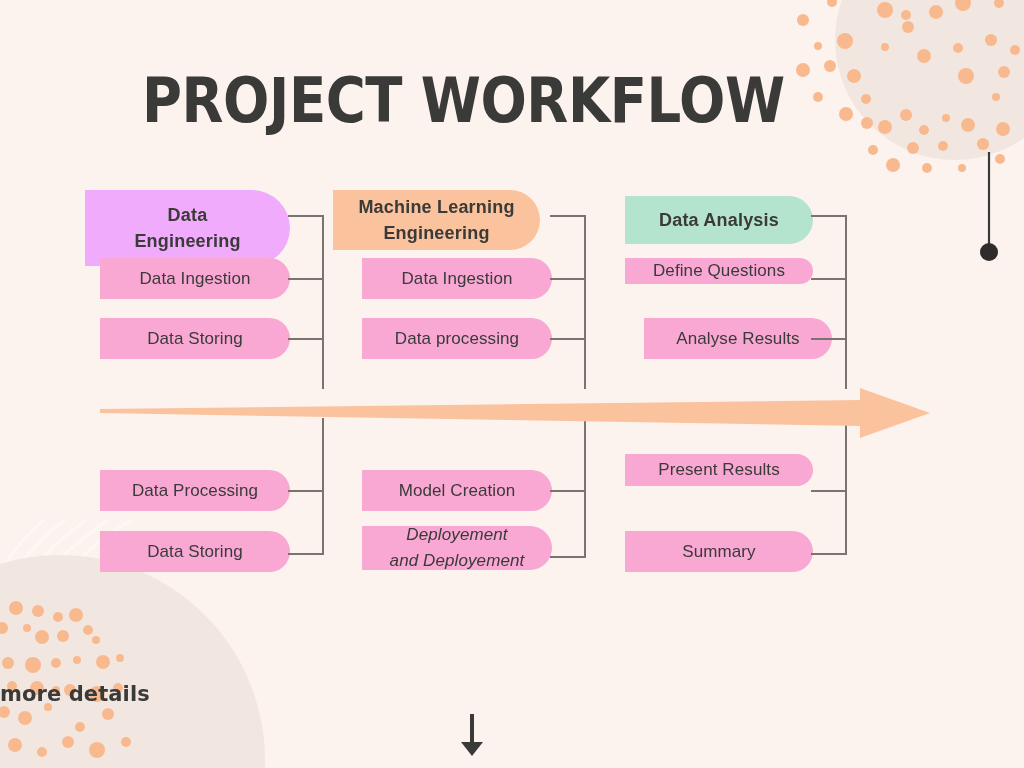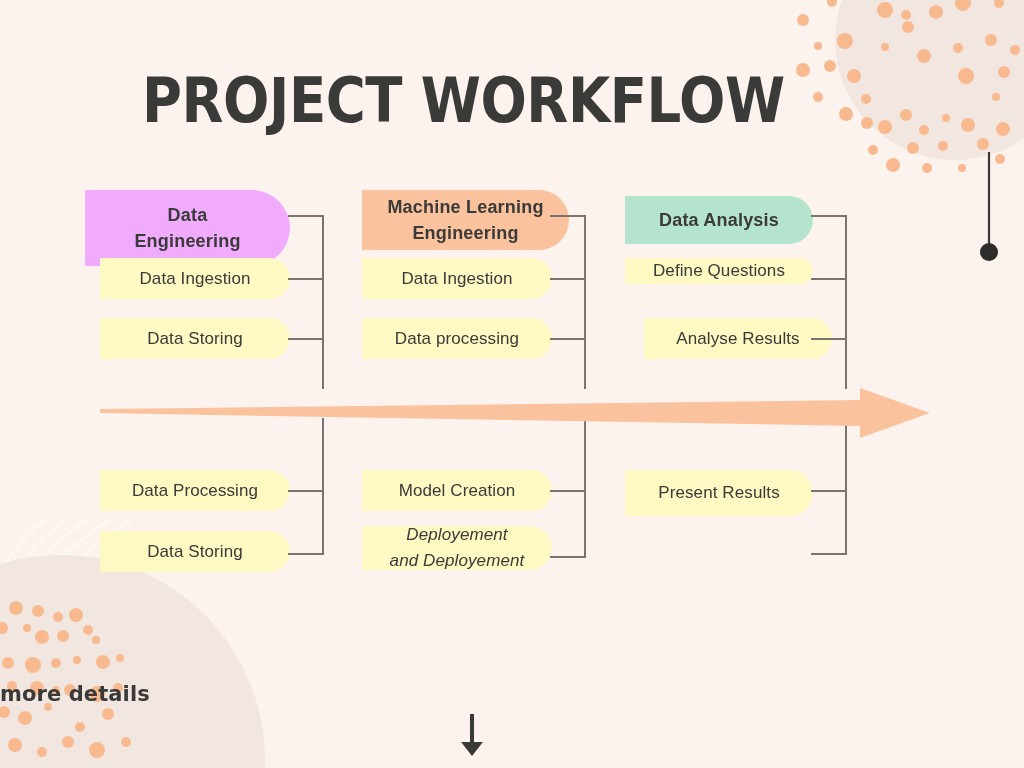--- a/index.html
+++ b/index.html
@@ -49,21 +49,21 @@
     z-index: 5;
   }
 
   .pill {
     position: absolute;
     box-sizing: border-box;
     border-top-right-radius: 40px;
     border-bottom-right-radius: 40px;
     border-top-left-radius: 0;
     border-bottom-left-radius: 0;
-    background: #fef9c3;
+    background: #f9a8d4;
     color: #3a3a38;
     display: flex;
     align-items: center;
     justify-content: center;
     text-align: center;
     font-size: 17px;
     letter-spacing: 0.1px;
     font-weight: 400;
     padding: 0 16px;
   }
@@ -268,21 +268,21 @@
   <div class="pill" style="left:100px; top:318px; width:190px; height:41px;">
     <span>Data Storing</span>
   </div>
   <div class="pill" style="left:100px; top:470px; width:190px; height:41px;">
     <span>Data Processing</span>
   </div>
   <div class="pill" style="left:100px; top:531px; width:190px; height:41px;">
     <span>Data Storing</span>
   </div>
 
-  <div class="pill head two-line" style="left:362px; top:190px; width:207px; height:60px; background:#fbc29e;">
+  <div class="pill head two-line" style="left:333px; top:190px; width:207px; height:60px; background:#fbc29e;">
     <div>
       <span>Machine Learning</span><br>
       <span>Engineering</span>
     </div>
   </div>
   <div class="pill" style="left:362px; top:258px; width:190px; height:41px;">
     <span>Data Ingestion</span>
   </div>
   <div class="pill" style="left:362px; top:318px; width:190px; height:41px;">
     <span>Data processing</span>
@@ -299,22 +299,25 @@
 
   <div class="pill head" style="left:625px; top:196px; width:188px; height:48px; background:#b5e4ce;">
     <span>Data Analysis</span>
   </div>
   <div class="pill" style="left:625px; top:258px; width:188px; height:26px;">
     <span>Define Questions</span>
   </div>
   <div class="pill" style="left:625px; top:318px; width:188px; height:41px;margin-left:19px;">
     <span>Analyse Results</span>
   </div>
-  <div class="pill" style="left:625px; top:470px; width:188px; height:46px;">
+  <div class="pill" style="left:625px; top:454px; width:188px; height:32px;">
     <span>Present Results</span>
+  </div>
+  <div class="pill" style="left:625px; top:531px; width:188px; height:41px;">
+    <span>Summary</span>
   </div>
 
   <svg class="big-arrow" viewBox="0 0 830 62">
     <path d="M 0 27 L 760 18 L 760 6 L 830 31 L 760 56 L 760 44 L 0 31 Z" fill="#fbc29e"></path>
   </svg>
 
   <div class="more-details">more details</div>
   <svg class="down-arrow" viewBox="0 0 40 46">
     <line x1="20" y1="2" x2="20" y2="36" stroke="#3a3a38" stroke-width="4"></line>
     <path d="M 9 30 L 20 44 L 31 30 Z" fill="#3a3a38"></path>

